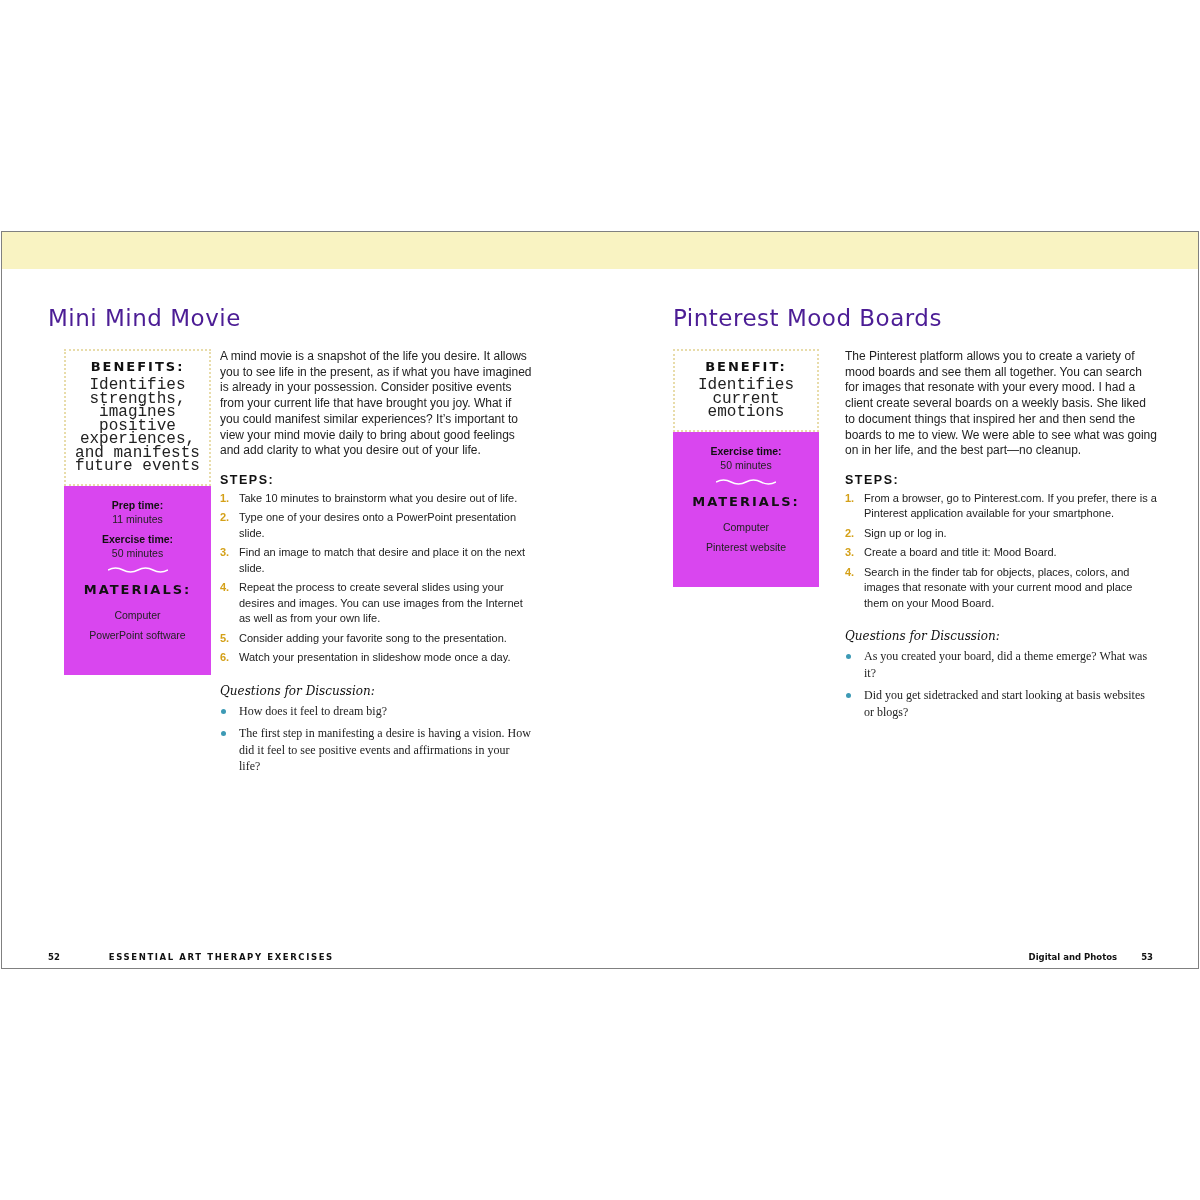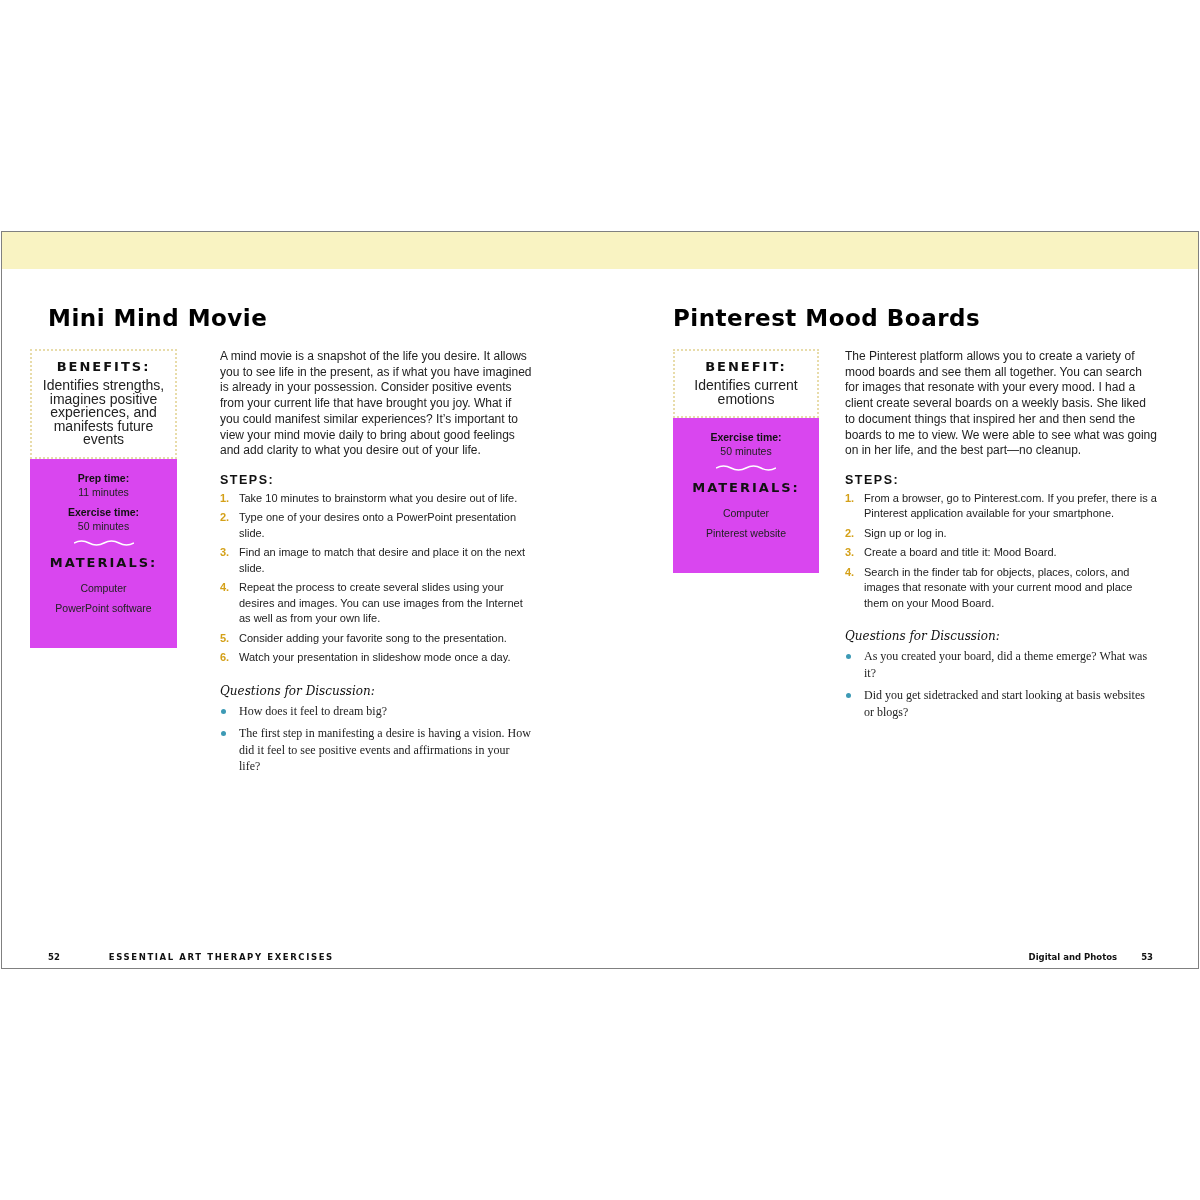--- a/index.html
+++ b/index.html
@@ -3,30 +3,30 @@
   <meta charset="utf-8">
   <style>
     html, body { margin: 0; padding: 0; background: #ffffff; }
     body { width: 1200px; height: 1200px; position: relative; overflow: hidden; font-family: "Liberation Sans", sans-serif; color: #1a1a1a; }
     .spread { position: absolute; left: 1px; top: 231px; width: 1196px; height: 736px; border: 1px solid #808080; background: #ffffff; }
     .top-band { position: absolute; left: 0; top: 0; width: 100%; height: 37px; background: #f9f3c2; }
     .page { position: absolute; top: 37px; }
     .page-left { left: 0; width: 598px; }
     .page-right { left: 598px; width: 598px; }
 
-    .title { position: absolute; top: 36px; font-family: "DejaVu Sans", sans-serif; font-weight: bold; font-size: 23px; letter-spacing: 0.5px; color: #000000; margin: 0; }
+    .title { position: absolute; top: 36px; font-family: "DejaVu Sans", sans-serif; font-weight: normal; font-size: 23px; letter-spacing: 0.5px; color: #4c1d95; margin: 0; }
     .page-left .title { left: 46px; }
     .page-right .title { left: 73px; }
 
     .sidebar { position: absolute; top: 80px; width: 147px; }
-    .page-left .sidebar { left: 28px; }
+    .page-left .sidebar { left: 62px; }
     .page-right .sidebar { left: 73px; width: 146px; }
     .benefits-box { border: 2px dotted #e8dcaa; border-bottom: 2px dotted #e8dcaa; background: #fff; text-align: center; padding: 8px 4px 10px; }
     .benefits-head { font-family: "DejaVu Sans", sans-serif; font-weight: bold; font-size: 13px; letter-spacing: 2px; margin-bottom: 5px; color: #111; }
-    .benefits-text { font-size: 14px; line-height: 13.5px; color: #222; }
+    .benefits-text { font-size: 16px; line-height: 13.5px; color: #222; font-family: Liberation Mono, monospace; }
     .info-box { background: #d946ef; text-align: center; padding: 12px 4px 30px; }
     .time-label { font-weight: bold; font-size: 10.5px; color: #111; line-height: 14px; }
     .time-value { font-size: 10.5px; color: #222; line-height: 14px; margin-bottom: 6px; }
     .wave { display: block; margin: 4px auto 8px; width: 60px; height: 8px; }
     .materials-head { font-family: "DejaVu Sans", sans-serif; font-weight: bold; font-size: 13px; letter-spacing: 2px; color: #111; margin-bottom: 8px; }
     .material { font-size: 10.5px; color: #222; line-height: 20px; }
 
     .main { position: absolute; top: 80px; width: 312px; }
     .page-left .main { left: 218px; }
     .page-right .main { left: 245px; }

